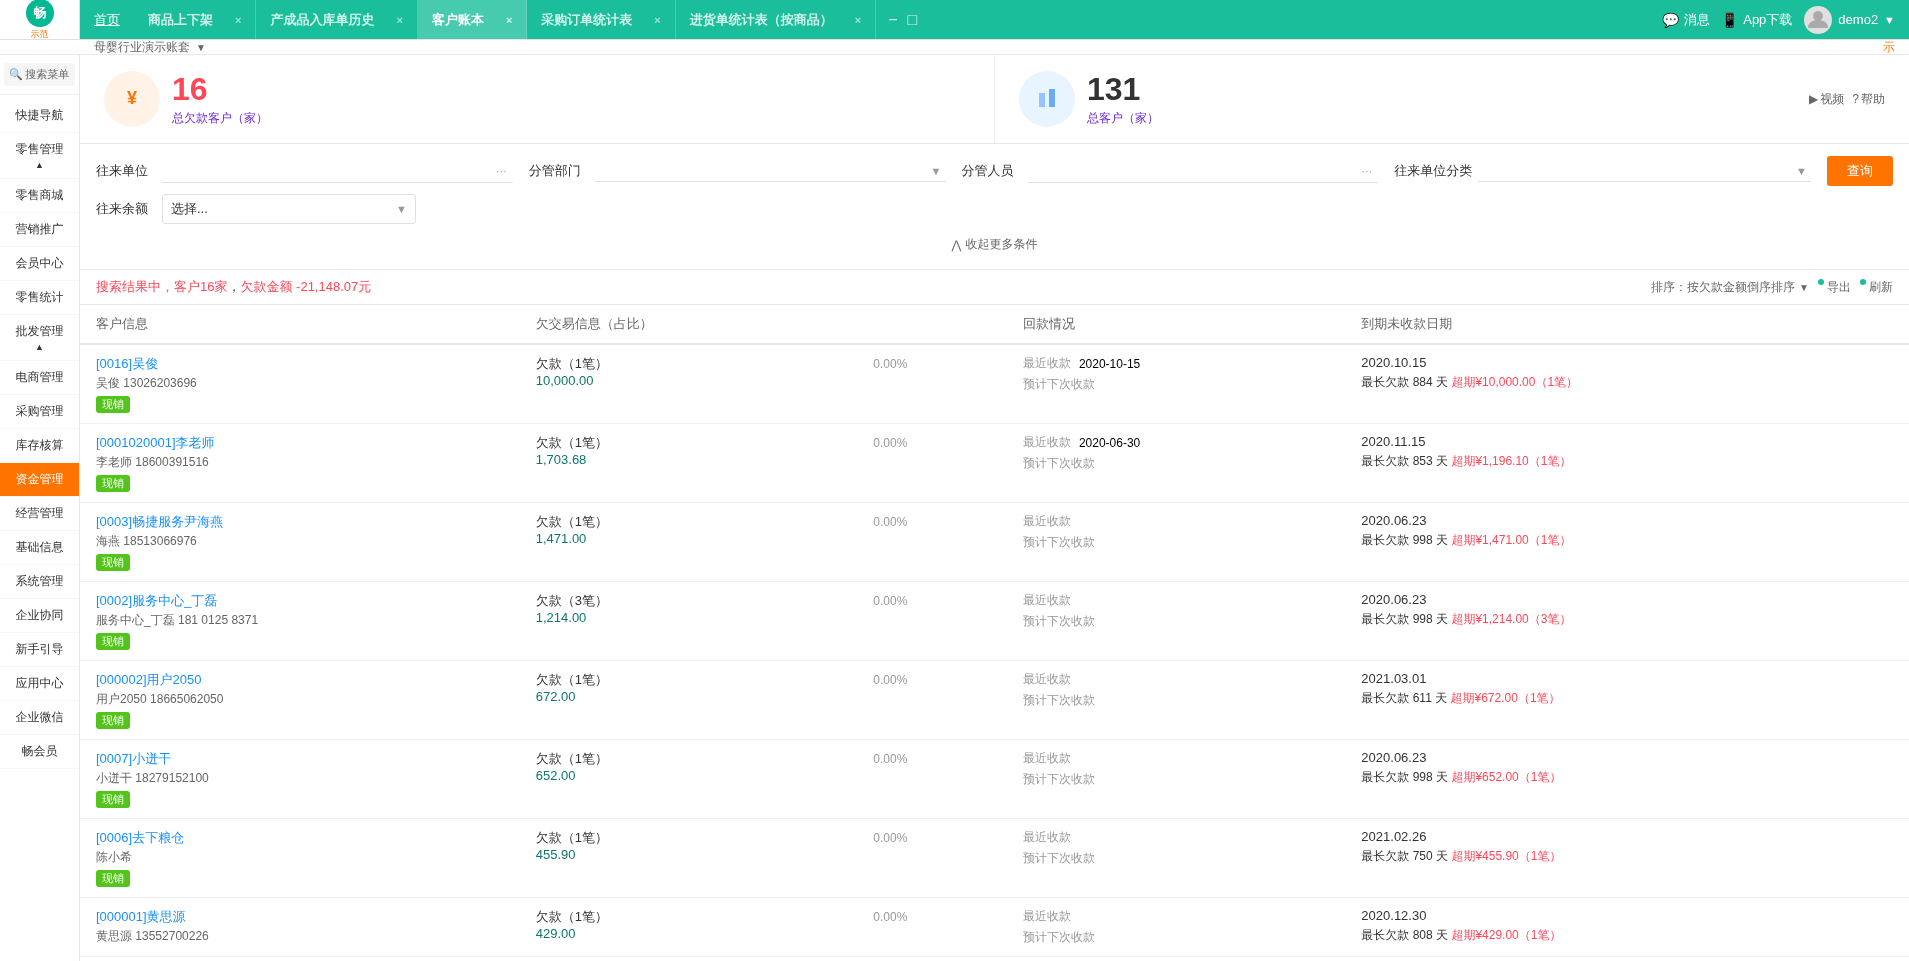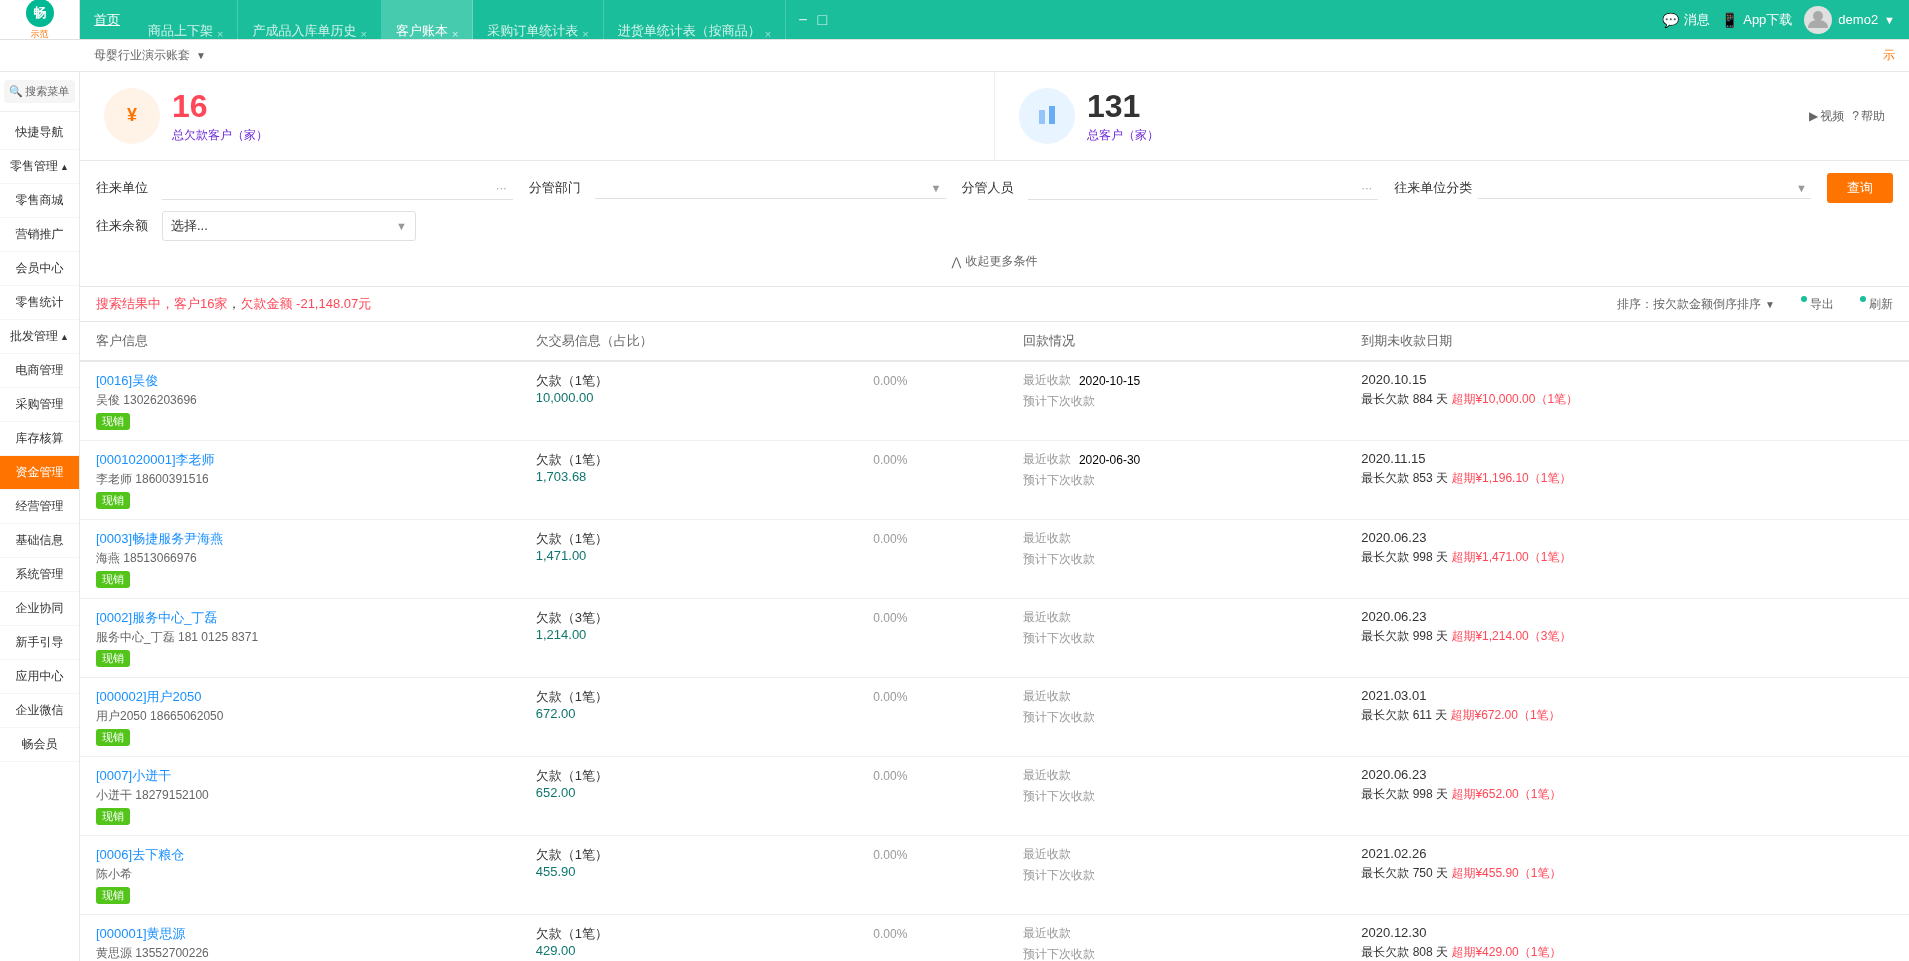--- a/index.html
+++ b/index.html
@@ -1,36 +1,36 @@
 <!DOCTYPE html>
 <html><head>
   <meta charset="utf-8">
   <style>
     * { box-sizing: border-box; margin: 0; padding: 0; font-family: 'Microsoft YaHei', 'PingFang SC', Arial, sans-serif; }
     body { background: #f5f5f5; font-size: 13px; color: #333; overflow: hidden; height: 961px; }
 
     
     .app-container { display: flex; flex-direction: column; height: 961px; }
     .logo-icon { width: 28px; height: 28px; background: #00b894; border-radius: 50%; display: flex; align-items: center; justify-content: center; color: white; font-size: 10px; font-weight: bold; }
-    .tab-item { display: flex; align-items: flex-end; gap: 2px; padding: 0 14px; height: 40px; color: rgba(255,255,255,0.8); font-size: 13px; cursor: pointer; white-space: nowrap; border-right: 1px solid rgba(255,255,255,0.2); }
+    .tab-item { display: flex; align-items: center; gap: 20px; padding: 0 14px; height: 40px; color: rgba(255,255,255,0.8); font-size: 13px; cursor: pointer; white-space: nowrap; border-right: 1px solid rgba(255,255,255,0.2); font-weight: bold; }
     .tab-item.active { background: rgba(255,255,255,0.2); color: #fff; }
     .tab-close { font-size: 11px; opacity: 0.7; margin-left: 2px; }
     .tab-home { padding: 0 14px; color: #fff; font-size: 13px; cursor: pointer; height: 40px; display: flex; align-items: center; text-decoration: underline; }
     .top-right-avatar { width: 28px; height: 28px; border-radius: 50%; background: #ddd; display: flex; align-items: center; justify-content: center; font-size: 11px; overflow: hidden; }
 
     .main-layout { display: flex; flex: 1; overflow: hidden; }
 
     
     .sidebar { width: 80px; background: #fff; border-right: 1px solid #e8e8e8; display: flex; flex-direction: column; overflow-y: auto; }
     .sidebar-search { padding: 8px 4px; border-bottom: 1px solid #eee; }
     .sidebar-search-btn { width: 100%; background: #f5f5f5; border: none; border-radius: 4px; padding: 4px; font-size: 11px; color: #666; cursor: pointer; display: flex; align-items: center; justify-content: center; gap: 2px; }
     .sidebar-nav { padding: 4px 0; }
     .sidebar-item { padding: 8px 4px; text-align: center; font-size: 12px; color: #333; cursor: pointer; border-bottom: 1px solid #f5f5f5; }
     .sidebar-item.active { background: #ff7300; color: #fff; }
-    .sidebar-item.has-arrow { display: flex; align-items: center; justify-content: center; gap: 2px; }
+    .sidebar-item.has-arrow { display: flex; align-items: center; justify-content: center; gap: 2px; flex-direction: column; }
 
     
     .content-area { flex: 1; display: flex; flex-direction: column; overflow: hidden; }
 
     
     .stats-row { display: flex; background: #fff; border-bottom: 1px solid #e8e8e8; padding: 0; }
     .stat-card { flex: 1; display: flex; align-items: center; gap: 12px; padding: 16px 24px; border-right: 1px solid #eee; }
     .stat-card:last-child { border-right: none; }
     .stat-icon { width: 56px; height: 56px; border-radius: 50%; display: flex; align-items: center; justify-content: center; font-size: 24px; }
     .stat-icon.orange { background: #fff3e8; color: #ff7300; }
@@ -56,21 +56,21 @@
     .filter-input-wrap { flex: 1; position: relative; }
     .filter-input-wrap input { width: 100%; border: 1px solid #e0e0e0; border-radius: 3px; padding: 5px 8px; font-size: 13px; outline: none; }
     .filter-input-more { position: absolute; right: 6px; top: 50%; transform: translateY(-50%); color: #999; font-size: 11px; cursor: pointer; }
     .query-btn { background: #ff7300; color: #fff; border: none; border-radius: 3px; padding: 6px 20px; font-size: 13px; cursor: pointer; white-space: nowrap; }
     .collapse-row { text-align: center; padding: 4px; cursor: pointer; color: #666; font-size: 12px; display: flex; align-items: center; justify-content: center; gap: 4px; }
 
     
     .result-summary { display: flex; align-items: center; justify-content: space-between; padding: 8px 16px; background: #fff; border-bottom: 1px solid #e8e8e8; }
     .result-text { font-size: 13px; color: #333; }
     .result-text span { color: #ff4757; }
-    .result-actions { display: flex; align-items: center; gap: 26px; font-size: 12px; color: #666; }
+    .result-actions { display: flex; align-items: center; gap: 9px; font-size: 12px; color: #666; }
     .sort-select { display: flex; align-items: center; gap: 4px; cursor: pointer; }
     .action-btn-sm { display: flex; align-items: flex-start; gap: 3px; cursor: pointer; }
     .action-btn-sm .dot { width: 6px; height: 6px; border-radius: 50%; background: #ff7300; }
 
     
     .table-area { flex: 1; overflow-y: auto; background: #fff; }
     table { width: 100%; border-collapse: collapse; }
     thead tr { border-bottom: 2px solid #e8e8e8; }
     thead th { padding: 10px 16px; font-size: 13px; color: #666; font-weight: normal; text-align: left; background: #fff; white-space: nowrap; }
     tbody tr { border-bottom: 1px solid #f0f0f0; }
@@ -155,21 +155,21 @@
               <circle cx="12" cy="8" r="5" fill="#aaa"></circle>
               <path d="M2 20c0-5.5 4.5-8 10-8s10 2.5 10 8" fill="#aaa"></path>
             </svg>
         </div>
         <span style="color:#fff;font-size:13px;">demo2</span>
         <span style="color:#fff;font-size:11px;">▼</span>
       </div>
     </div>
   </div>
 
-  <div style="display:flex;align-items:center;background:#fff;height:32px;border-bottom:1px solid #e8e8e8;padding:0 0 0 80px;">
+  <div style="display:flex;align-items:center;background:#fff;height:15px;border-bottom:1px solid #e8e8e8;padding:0 0 0 80px;">
     <div style="display:flex;align-items:center;gap:6px;padding:0 14px;font-size:12px;color:#666;cursor:pointer;">
       <span>母婴行业演示账套</span>
       <span style="font-size:10px;">▼</span>
     </div>
     <div style="margin-left:auto;padding-right:14px;display:flex;align-items:center;gap:4px;font-size:12px;color:#ff7300;cursor:pointer;">
       <span>示</span>
     </div>
   </div>
 
   <div class="main-layout">

